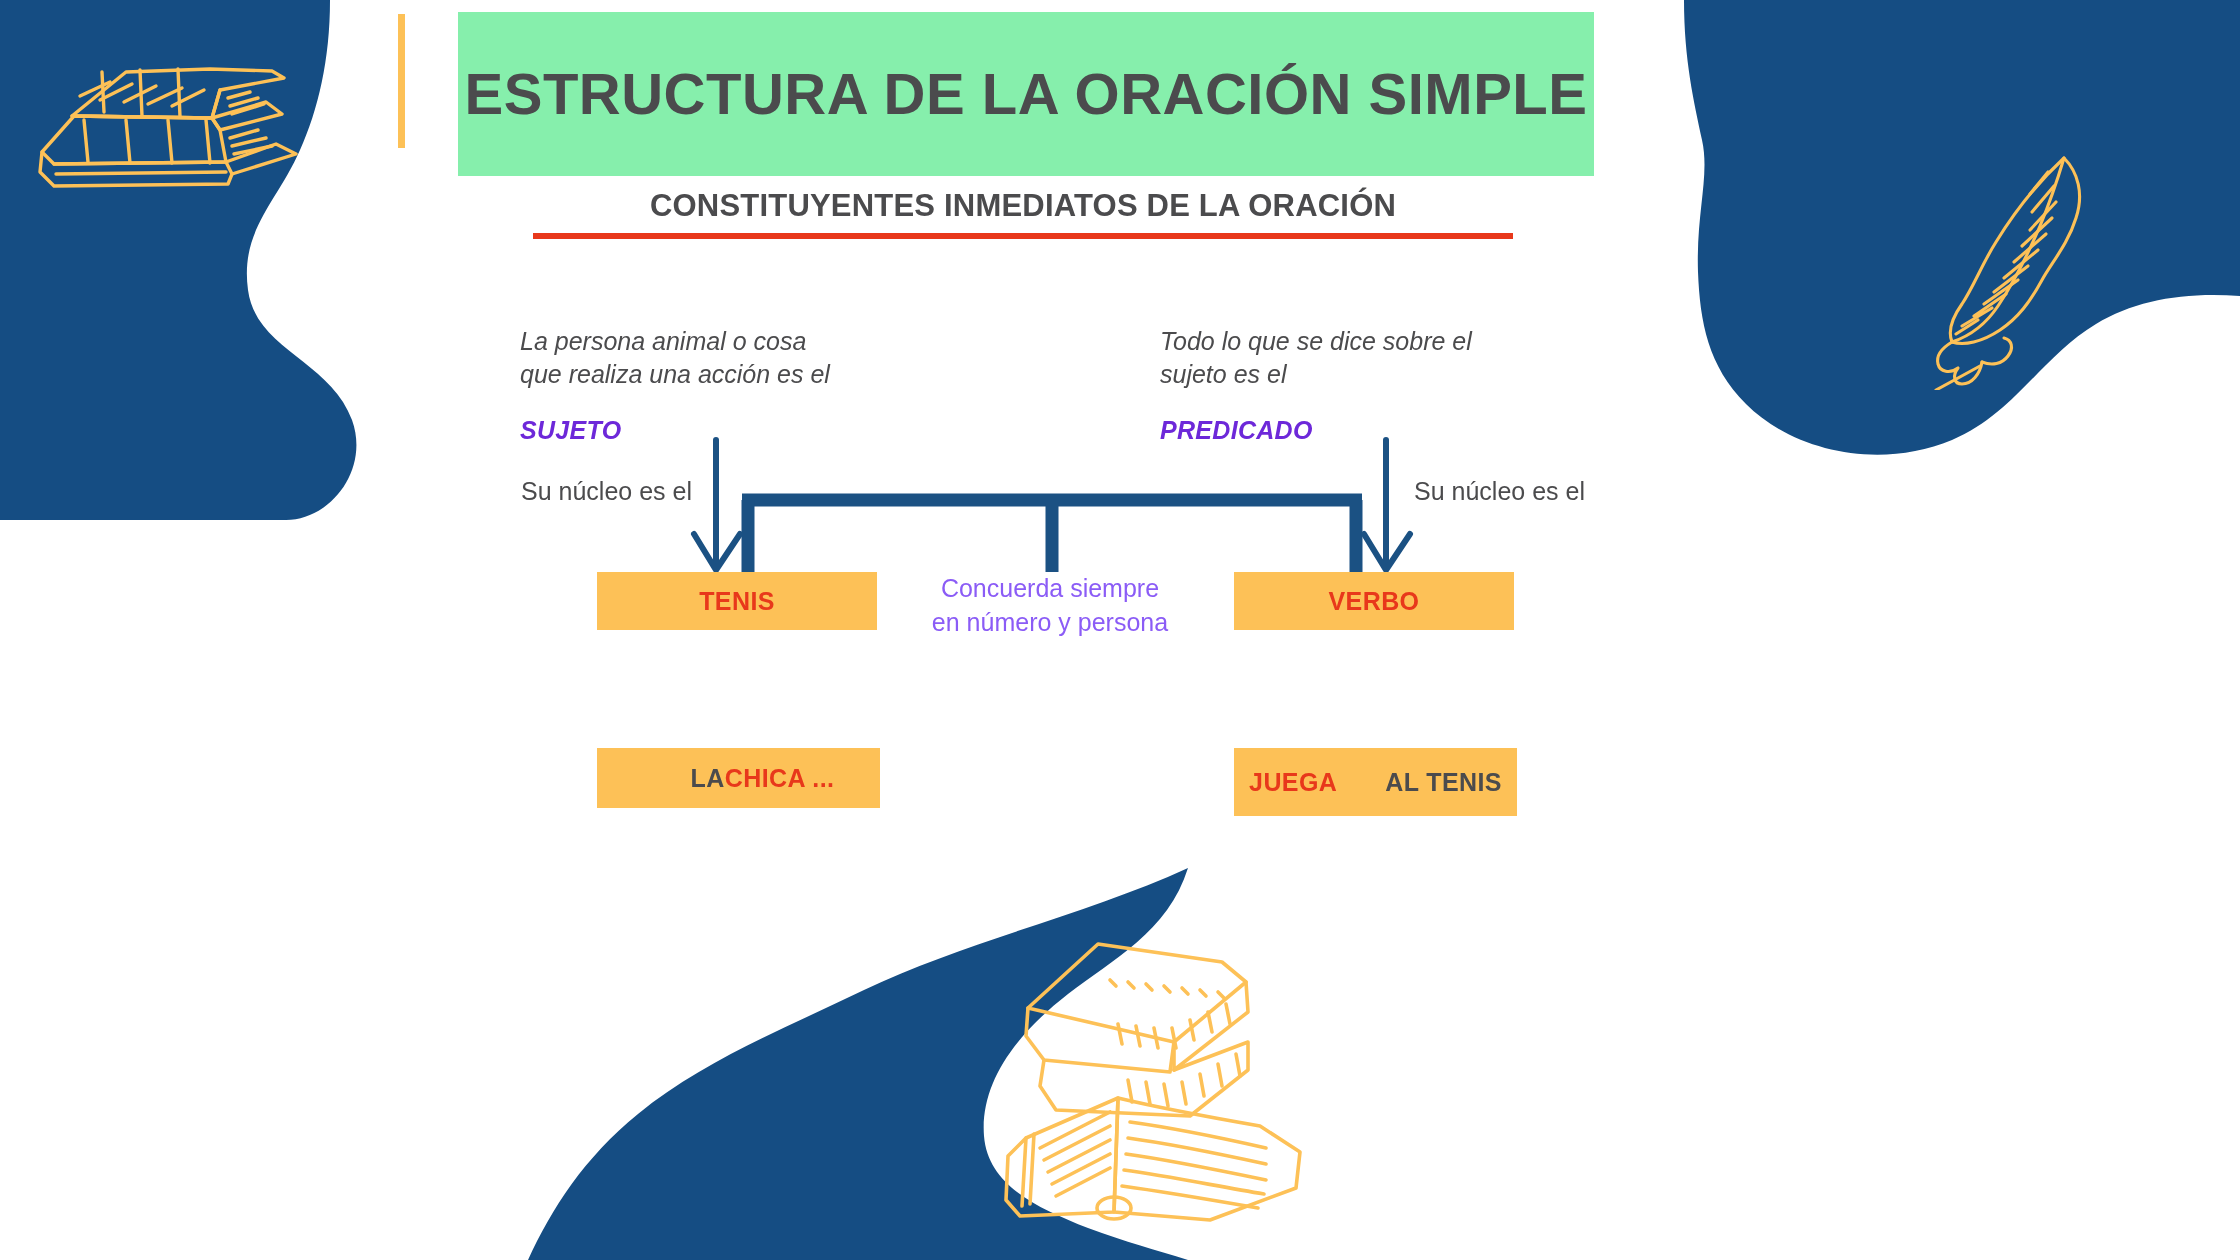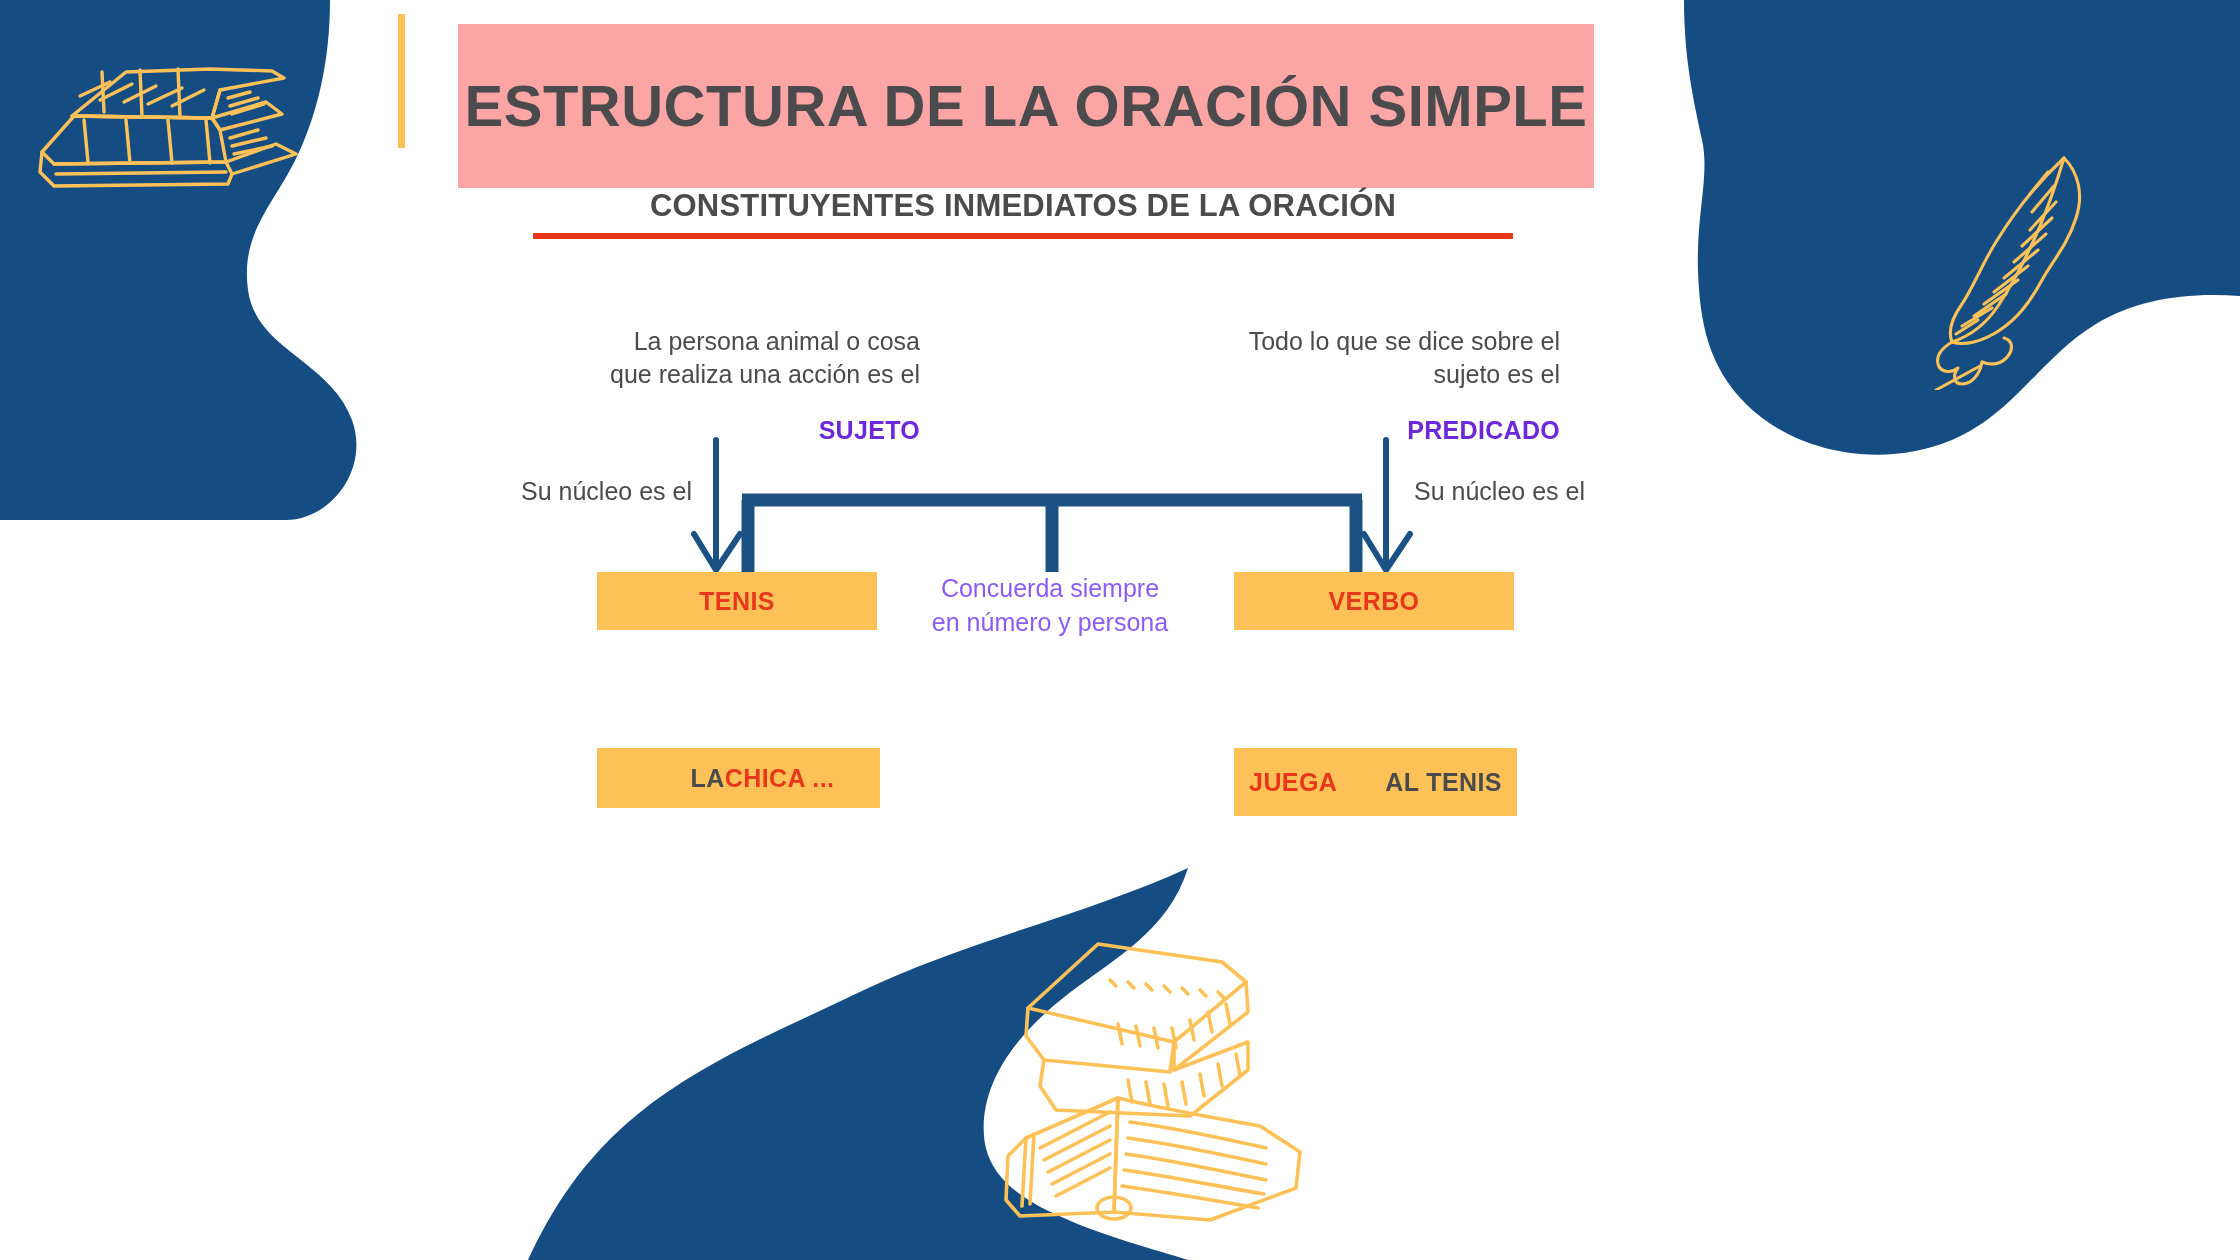--- a/index.html
+++ b/index.html
@@ -9,22 +9,22 @@
   }
   .stage{position:absolute;inset:0;width:2240px;height:1260px;}
 
   
   .bg-layer{position:absolute;inset:0;z-index:0;}
   .art{position:absolute;}
 
   
   #title-banner{
     position:absolute;left:458px;top:12px;width:1136px;height:164px;
-    background:#fca5a5;z-index:3;
-    display:flex;align-items:center;justify-content:center;margin-top:12px;
+    background:#86efac;z-index:3;
+    display:flex;align-items:center;justify-content:center;
   }
   #title-banner .title-text{
     font-size:58px;font-weight:bold;color:#4B4B4D;letter-spacing:.5px;
     text-align:center;line-height:1;white-space:nowrap;
   }
 
   
   #subtitle-wrap{
     position:absolute;left:533px;top:188px;width:980px;z-index:3;
   }
@@ -33,22 +33,22 @@
     text-align:center;white-space:nowrap;
   }
   #subtitle-underline{
     margin-top:9px;height:6px;width:100%;background:#E8381B;
   }
 
   
   .diagram{position:absolute;inset:0;z-index:4;}
 
   .desc{
-    position:absolute;text-align:right;color:#4B4B4D;
-    font-size:25px;line-height:1.33;
+    position:absolute;text-align:left;color:#4B4B4D;
+    font-size:25px;line-height:1.33;font-style:italic;
   }
   .desc .term{
     display:block;color:#6d28d9;font-weight:bold;font-size:25px;
     margin-top:22px;letter-spacing:.3px;
   }
 
   .sidenote{
     position:absolute;color:#4B4B4D;font-size:25px;white-space:nowrap;
   }
 

